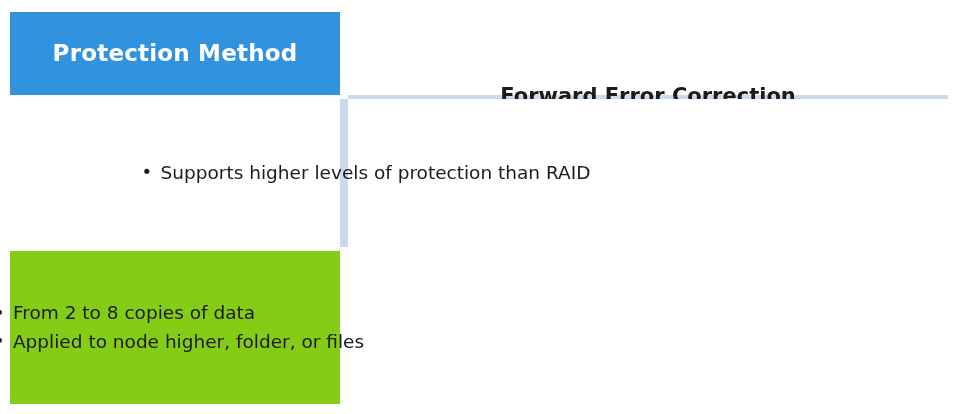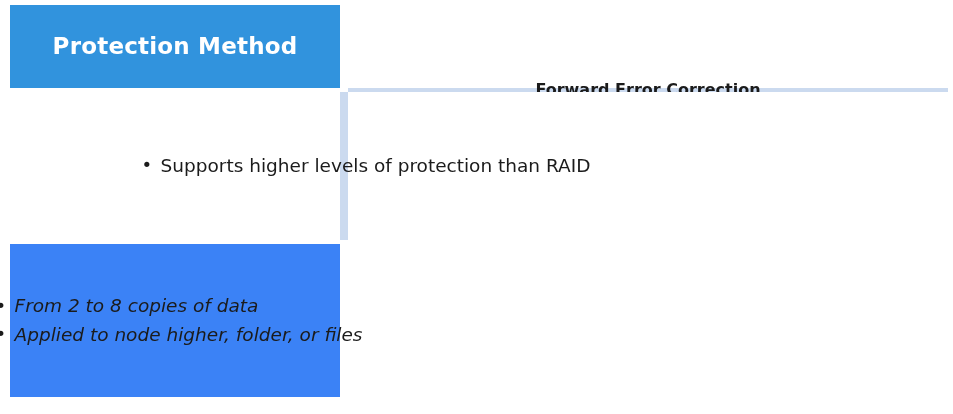--- a/index.html
+++ b/index.html
@@ -8,21 +8,21 @@
     width: 953px;
     height: 414px;
     background: #ffffff;
     font-family: "DejaVu Sans", "Liberation Sans", sans-serif;
     overflow: hidden;
   }
 
   #table-root {
     position: absolute;
     left: 10px;
-    top: 5px;
+    top: 12px;
     width: 812px;
     height: 396px;
   }
 
   .table-grid {
     width: 100%;
     height: 100%;
     display: grid;
     grid-template-columns: 330px 8px 600px;
     grid-template-rows: 83px 4px 148px 4px 153px;
@@ -49,21 +49,21 @@
 
   
   .cell-method {
     display: flex;
     align-items: center;
     justify-content: center;
     padding: 0 14px;
   }
   .method-text {
     color: #1b1b1b;
-    font-size: 16px;
+    font-size: 21px;
     font-weight: 700;
     text-align: center;
     line-height: 1.2;
   }
 
   .cell-desc {
     display: flex;
     flex-direction: column;
     justify-content: center;
     padding: 0 18px 0 26px;
@@ -85,21 +85,21 @@
     content: "\2022";
     position: absolute;
     left: 0;
     top: -0.5px;
     font-size: 18px;
     color: #1b1b1b;
   }
 
   
   .row-a { background: #cbdaef; }
-  .row-b { background: #3b82f6; font-style: italic; }
+  .row-b { background: #84cc16; }
 </style>
 </head>
 <body>
 
 <div id="table-root">
   <div class="table-grid">
 
     <div class="hdr">
       <span class="hdr-text">Protection Method</span>
     </div>

